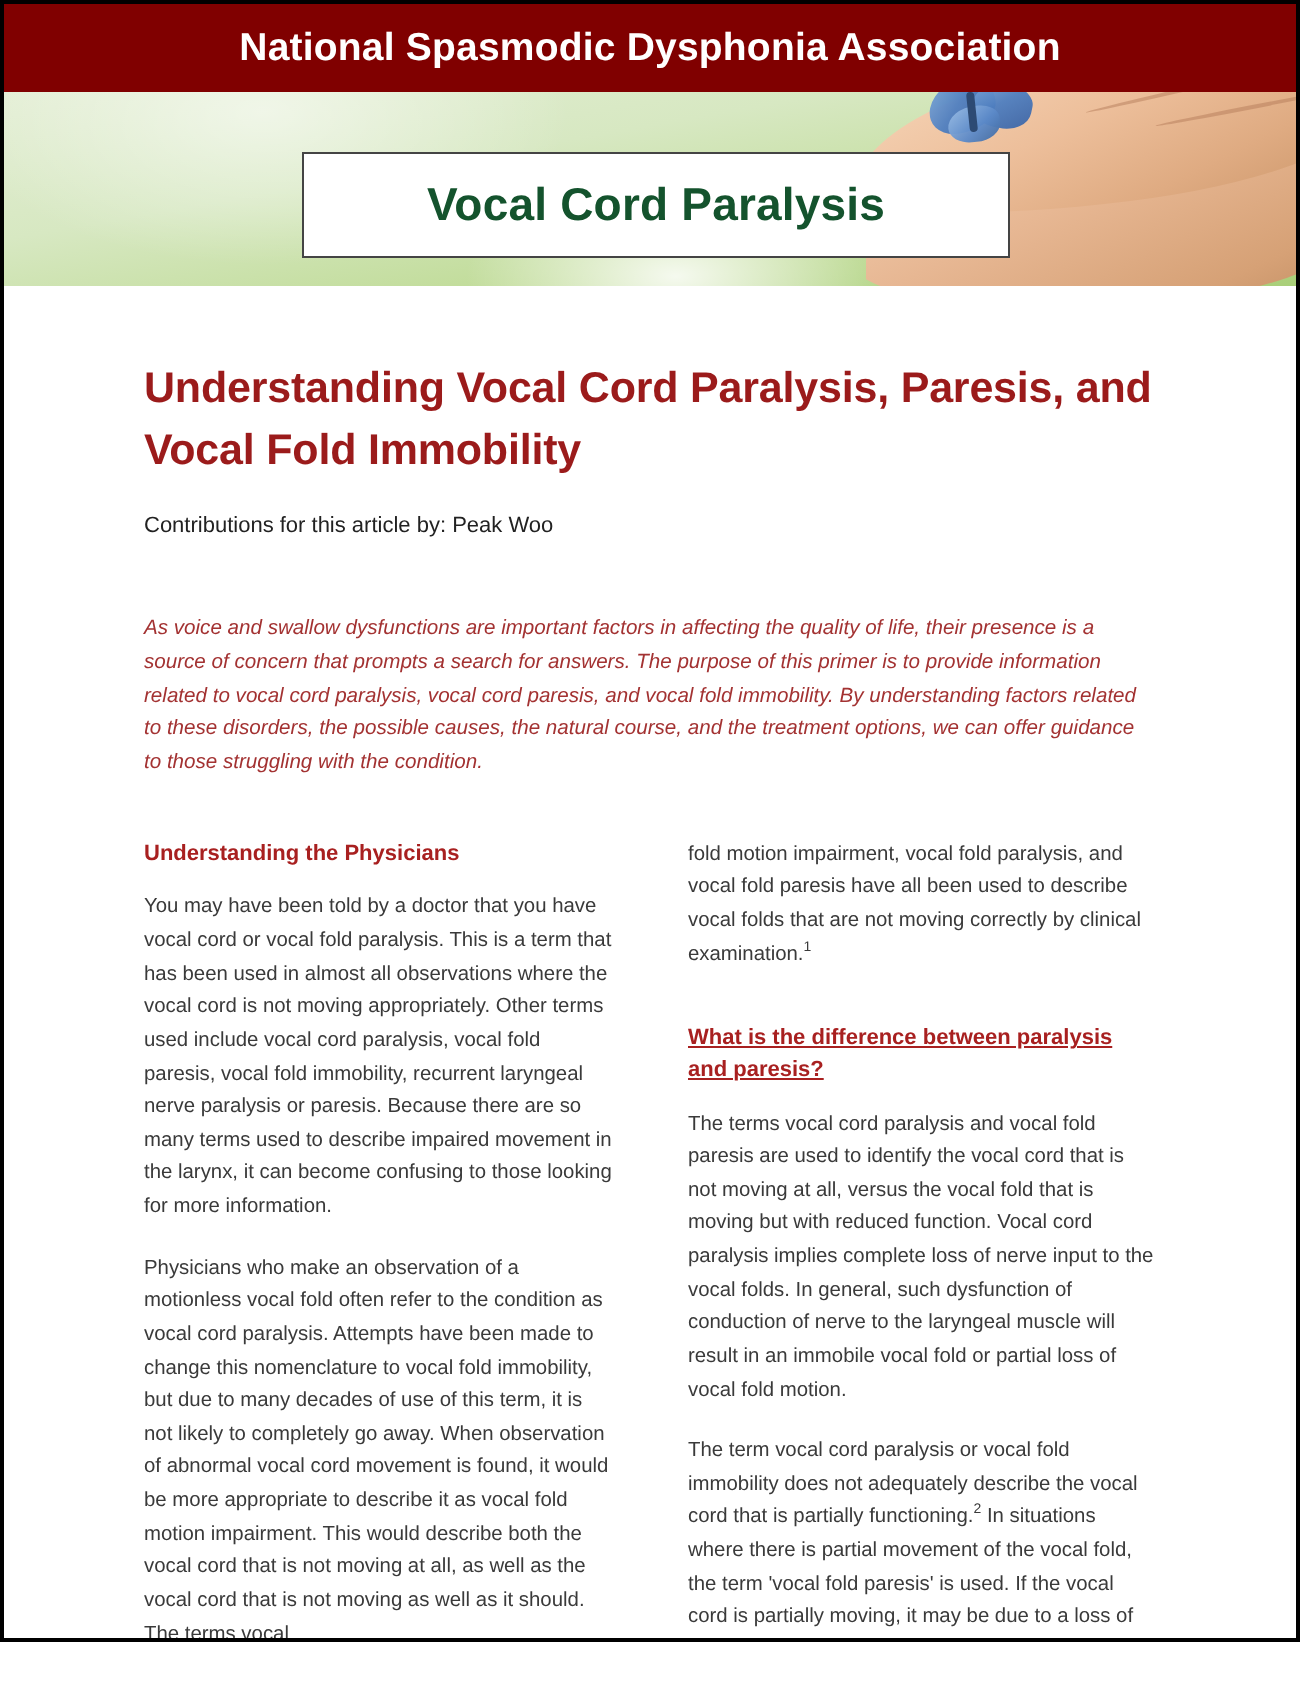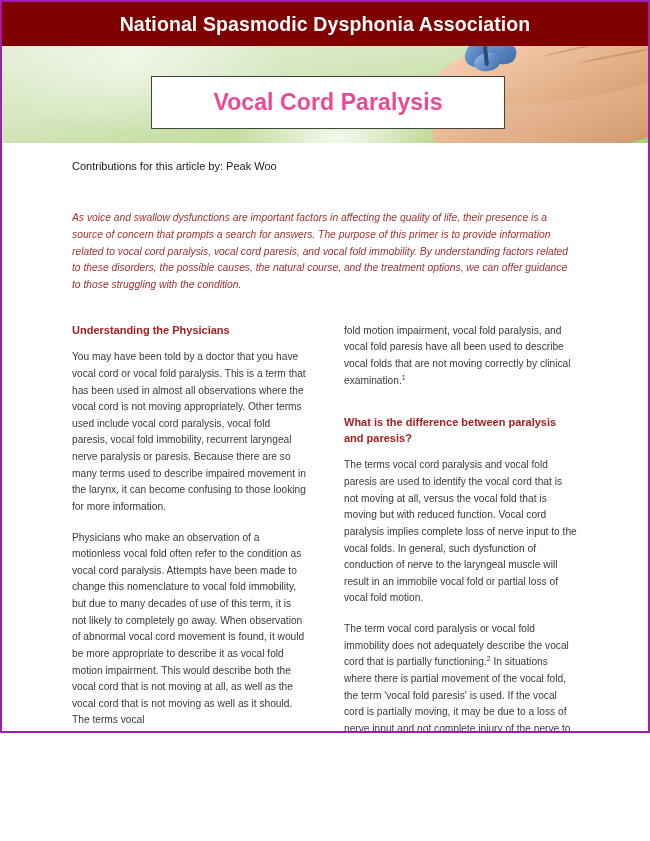--- a/index.html
+++ b/index.html
@@ -9,23 +9,23 @@
   }
   body {
     width: 650px;
     height: 841px;
     font-family: "Liberation Sans", sans-serif;
     overflow: hidden;
   }
   .page {
     position: relative;
     width: 650px;
-    height: 733px;
+    height: 821px;
     box-sizing: border-box;
-    border: 2px solid #a21caf;
+    border: 2px solid #000000;
     background: #ffffff;
     overflow: hidden;
   }
 
   
   .banner {
     position: relative;
     width: 100%;
     height: 141px;
     overflow: hidden;
@@ -129,21 +129,21 @@
     border: 1.5px solid #444444;
     display: flex;
     align-items: center;
     justify-content: center;
     z-index: 5;
     box-sizing: border-box;
   }
   .banner-title-box-text {
     font-size: 23px;
     font-weight: bold;
-    color: #ec4899;
+    color: #14532d;
     letter-spacing: 0.1px;
     white-space: nowrap;
   }
 
   
   .content {
     padding: 0 68px 0 70px;
   }
   .doc-title {
     margin: 0;
@@ -179,20 +179,21 @@
   }
   .col-heading {
     margin: 0 0 11px 0;
     color: #a82020;
     font-size: 11px;
     font-weight: bold;
     line-height: 1.42;
   }
   .col-heading.spaced {
     margin-top: 26px;
+    text-decoration: underline;
   }
   .col p {
     margin: 0 0 14px 0;
     font-size: 10.2px;
     line-height: 1.63;
     color: #3a3a3a;
   }
   .col p:last-child { margin-bottom: 4px; }
   sup {
     font-size: 7px;
@@ -228,20 +229,21 @@
       </div>
     </div>
 
     <div class="banner-title-box">
       <div class="banner-title-box-text">Vocal Cord Paralysis</div>
     </div>
   </div>
 
   <div class="content">
 
+    <h1 class="doc-title">Understanding Vocal Cord Paralysis, Paresis, and Vocal Fold Immobility</h1>
 
     <p class="byline">Contributions for this article by: Peak Woo</p>
 
     <p class="intro">As voice and swallow dysfunctions are important factors in affecting the quality of life, their presence is a source of concern that prompts a search for answers.  The purpose of this primer is to provide information related to vocal cord paralysis, vocal cord paresis, and vocal fold immobility.  By understanding factors related to these disorders, the possible causes, the natural course, and the treatment options, we can offer guidance to those struggling with the condition.</p>
 
     <div class="columns">
 
       <div class="col">
         <h2 class="col-heading">Understanding the Physicians</h2>
         <p>You may have been told by a doctor that you have vocal cord or vocal fold paralysis.  This is a term that has been used in almost all observations where the vocal cord is not moving appropriately.  Other terms used include vocal cord paralysis, vocal fold paresis, vocal fold immobility, recurrent laryngeal nerve paralysis or paresis.  Because there are so many terms used to describe impaired movement in the larynx, it can become confusing to those looking for more information.</p>

